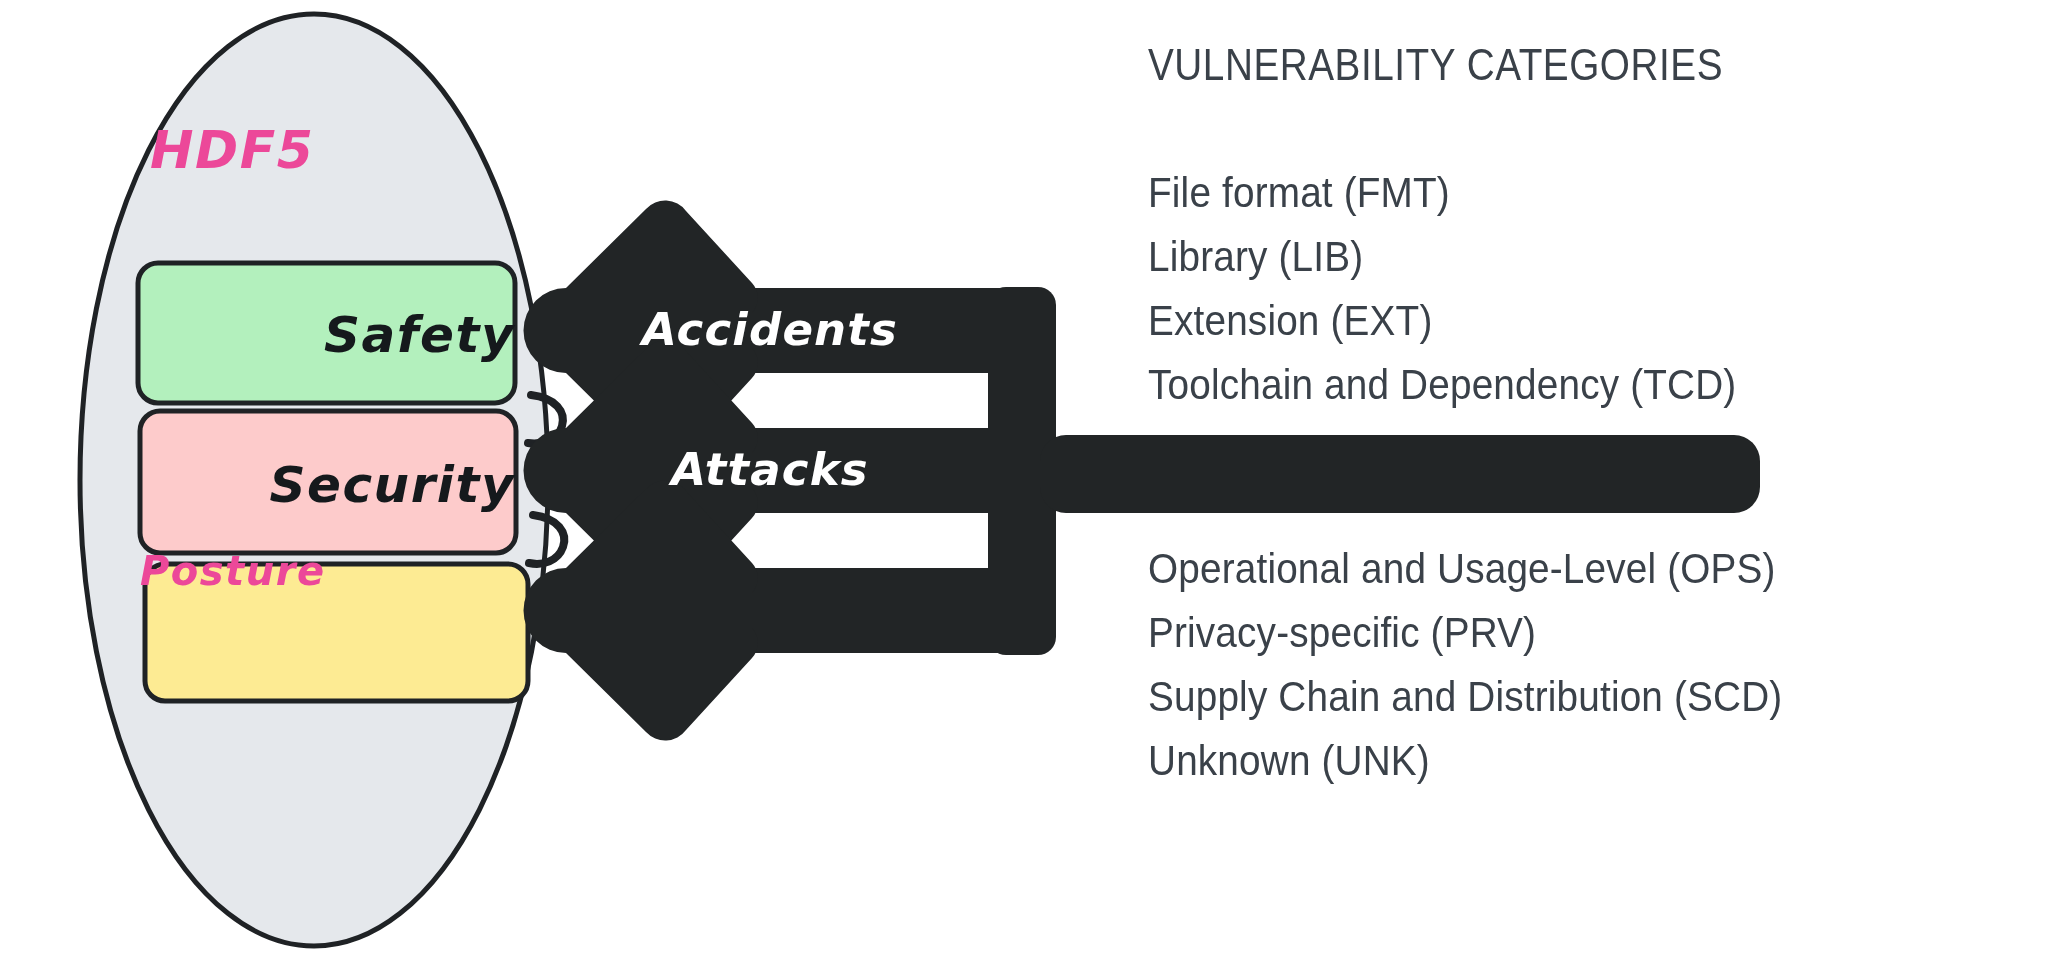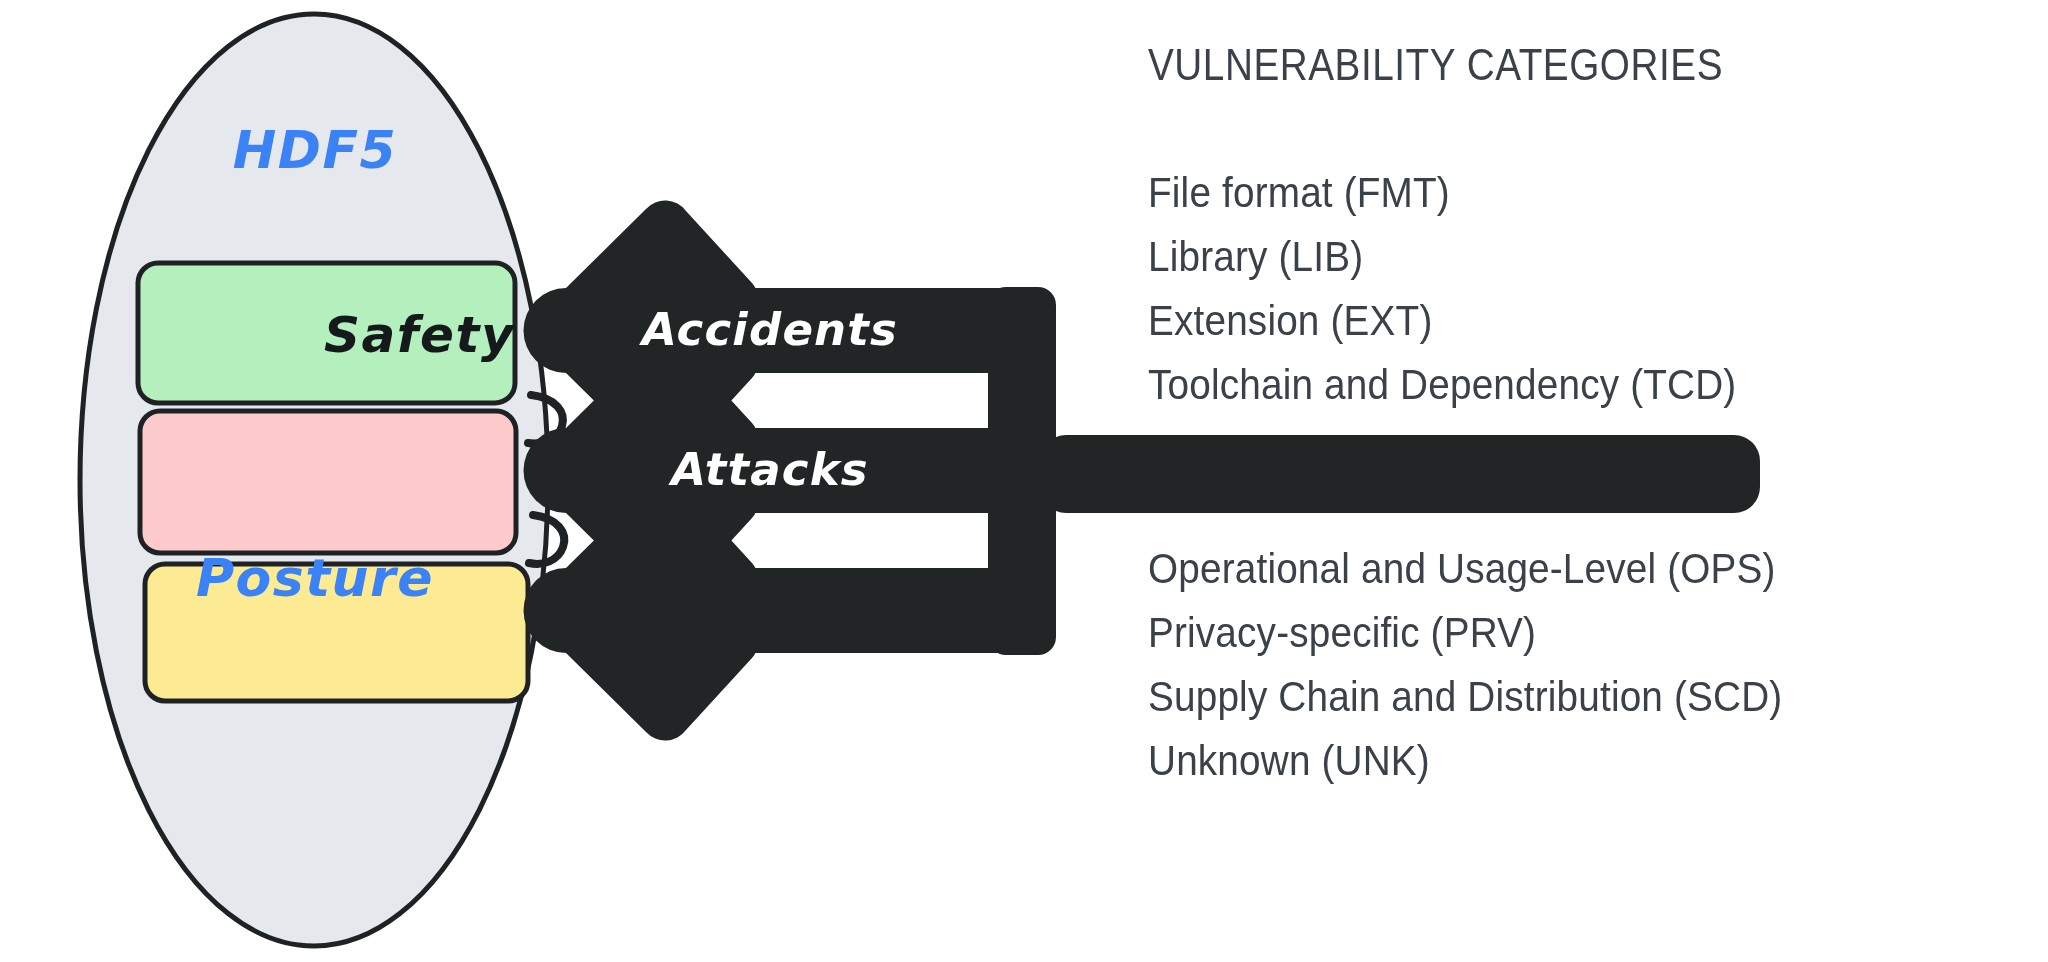--- a/index.html
+++ b/index.html
@@ -51,34 +51,33 @@
   #grp-a-1 { top: 232px; }
   #grp-a-2 { top: 296px; }
   #grp-a-3 { top: 360px; }
   #grp-b-0 { top: 544px; }
   #grp-b-1 { top: 608px; }
   #grp-b-2 { top: 672px; }
   #grp-b-3 { top: 736px; }
 
   .node-label {
     position: absolute;
-    text-align: center;
-    color: #3b82f6;
+    color: #ec4899;
     font-family: "DejaVu Sans", sans-serif;
     font-weight: 600;
     font-style: italic;
     letter-spacing: 1.5px;
   }
   #lbl-hdf5 {
     left: 150px; top: 120px; width: 330px;
     font-size: 52px;
   }
   #lbl-posture {
     left: 140px; top: 548px; width: 350px;
-    font-size: 52px;
+    font-size: 40px;
   }
   .box-label {
     position: absolute;
     text-align: right;
     color: #15191c;
     font-family: "DejaVu Sans", sans-serif;
     font-weight: 600;
     font-style: italic;
     letter-spacing: 1.5px;
     font-size: 50px;
@@ -148,20 +147,21 @@
                A 26 26 0 0 1 566 568 Z"></path>
 
       <rect x="1040" y="435" width="720" height="78" rx="26" ry="26"></rect>
     </g>
   </svg>
 
   <div class="node-label" id="lbl-hdf5" data-bind="posture.top_label">HDF5</div>
   <div class="node-label" id="lbl-posture" data-bind="posture.bottom_label">Posture</div>
 
   <div class="box-label" id="lbl-safety" data-bind="posture.boxes.0.label">Safety</div>
+  <div class="box-label" id="lbl-security" data-bind="posture.boxes.1.label">Security</div>
 
   <div class="arrow-label" id="lbl-attacks" data-bind="arrows.1.label">Attacks</div>
   <div class="arrow-label" id="lbl-accidents" data-bind="arrows.0.label">Accidents</div>
 
   <div class="txt" id="cat-title" data-bind="categories_panel.title">VULNERABILITY CATEGORIES</div>
 
   <div class="txt cat-line" id="grp-a-0" data-bind="categories_panel.group_a.0">File format (FMT)</div>
   <div class="txt cat-line" id="grp-a-1" data-bind="categories_panel.group_a.1">Library (LIB)</div>
   <div class="txt cat-line" id="grp-a-2" data-bind="categories_panel.group_a.2">Extension (EXT)</div>
   <div class="txt cat-line" id="grp-a-3" data-bind="categories_panel.group_a.3">Toolchain and Dependency (TCD)</div>

